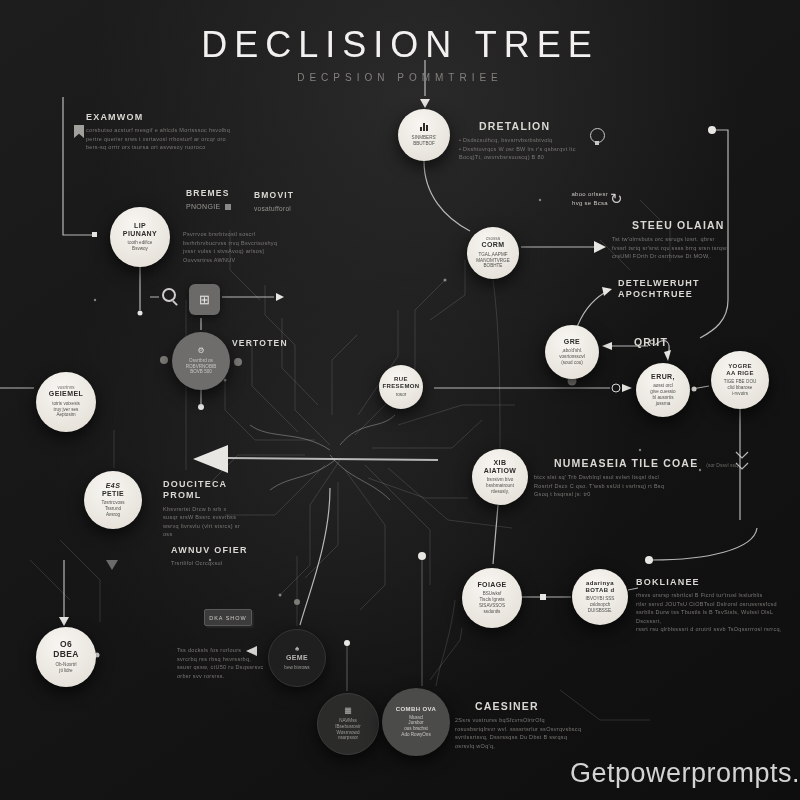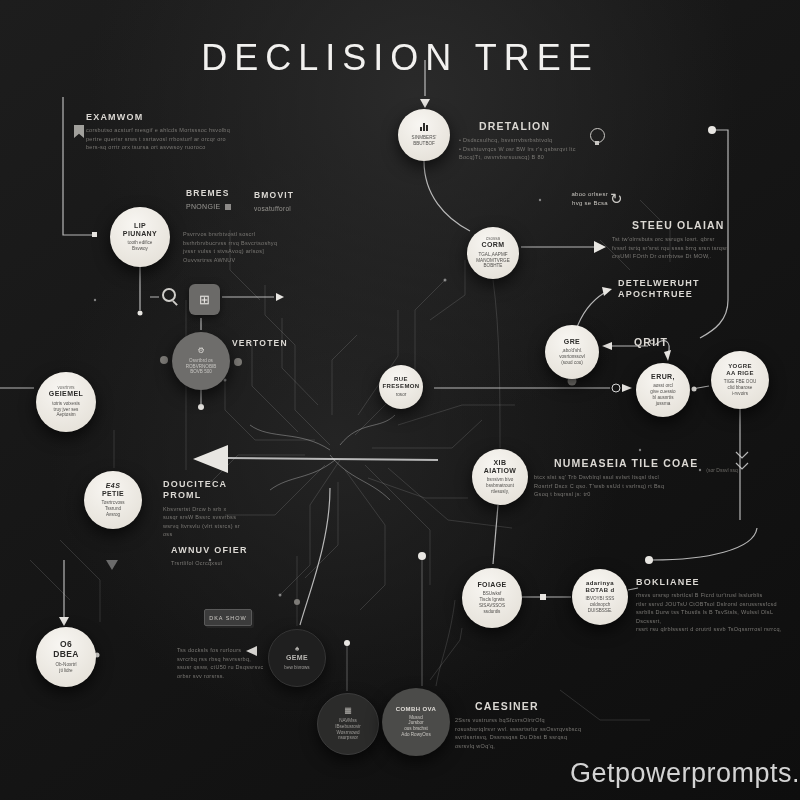--- a/index.html
+++ b/index.html
@@ -4,21 +4,21 @@
 <style>
   html,body{margin:0;padding:0;background:#101010;}
   .stage{position:relative;width:800px;height:800px;overflow:hidden;
     font-family:"Liberation Sans",sans-serif;
     background:
       radial-gradient(circle at 52% 12%, #2a2a2a 0%, rgba(42,42,42,0) 40%),
       radial-gradient(circle at 42% 55%, #242424 0%, rgba(36,36,36,0) 45%),
       linear-gradient(145deg,#1d1d1d 0%,#161616 45%,#0e0e0e 100%);}
   .wires{position:absolute;left:0;top:0;}
   .page-title{position:absolute;left:0;top:24px;width:800px;text-align:center;
-    font-size:36px;letter-spacing:7px;color:#f2f1ef;font-weight:400;margin-top:13px;}
+    font-size:36px;letter-spacing:7px;color:#f2f1ef;font-weight:400;}
   .page-sub{position:absolute;left:0;top:72px;width:800px;text-align:center;
     font-size:10px;letter-spacing:5px;color:#83817d;}
   .watermark{position:absolute;left:570px;top:758px;font-size:27px;color:#d3d3d3;letter-spacing:.5px;}
   .node{position:absolute;border-radius:50%;display:flex;flex-direction:column;align-items:center;
     justify-content:center;text-align:center;box-shadow:0 6px 16px rgba(0,0,0,.65);}
   .node.light{background:radial-gradient(circle at 42% 30%,#f8f6f2,#e6e2da 80%);color:#2c2b29;}
   .node.gray{background:#6e6d6b;color:#dad8d4;}
   .node.dark{background:#1f1f1f;color:#b7b5b1;border:1px solid #343434;}
   .node.dark2{background:#2b2b2a;color:#b7b5b1;border:1px solid #3c3c3c;}
   .node.mid{background:#4b4b49;color:#e0ddd8;}
@@ -27,21 +27,21 @@
   .nt.big{font-size:8.5px;}
   .ns{font-size:4.6px;line-height:1.3;white-space:pre-line;margin-top:2px;opacity:.82;}
   .nicon{font-size:8px;line-height:1;margin-bottom:1px;}
   .bars{display:flex;align-items:flex-end;gap:1px;height:8px;margin-bottom:2px;}
   .bars i{display:block;width:2px;background:#2c2b29;}
   .ann{position:absolute;}
   .ann h4{margin:0 0 3px;font-weight:bold;color:#dbd8d3;letter-spacing:1.2px;font-size:9px;white-space:pre-line;line-height:1.25;}
   .ann p{margin:0;font-size:5.5px;color:#7b7975;line-height:1.55;white-space:pre-line;letter-spacing:.3px;}
   .ann.bright p{color:#c9c6c0;font-size:6px;}
   .h-lg h4{font-size:10.5px;padding-left:20px;}
-  .hrow{display:flex;align-items:flex-end;gap:8px;}
+  .hrow{display:flex;align-items:center;gap:8px;}
   .tail{font-size:5px;color:#6e6c68;}
   .sq{display:inline-block;width:6px;height:6px;background:#8b8987;margin-left:5px;}
   .rowline{display:flex;align-items:center;}
   .btn{position:absolute;left:204px;top:609px;width:46px;height:15px;background:#3c3c3c;
     border:1px solid #5a5a5a;border-radius:2px;color:#cfccc7;font-size:5.5px;letter-spacing:1px;
     display:flex;align-items:center;justify-content:center;box-shadow:2px 2px 0 #242424;}
   .bookmark{position:absolute;left:74px;top:125px;width:10px;height:13px;background:#b9b7b3;
     clip-path:polygon(0 0,100% 0,100% 100%,50% 68%,0 100%);opacity:.85;}
   .magnifier{position:absolute;left:162px;top:288px;width:10px;height:10px;border:2px solid #cfcdc9;border-radius:50%;}
   .magnifier::after{content:"";position:absolute;left:10px;top:10px;width:2px;height:6px;background:#cfcdc9;transform:rotate(-45deg);}
@@ -161,20 +161,21 @@
       <circle cx="640" cy="450" r="1.2"></circle>
         <circle cx="210" cy="560" r="1.2"></circle>
       <circle cx="700" cy="470" r="1.2"></circle>
         <circle cx="445" cy="280" r="1.5"></circle>
       <circle cx="280" cy="595" r="1.5"></circle>
         <circle cx="225" cy="380" r="1.5"></circle>
     </g>
   </svg>
 
   <div class="page-title">DECLISION TREE</div>
+  <div class="page-sub">DECPSION POMMTRIEE</div>
 
   <span class="bookmark"></span>
   <span class="magnifier"></span>
   <span class="appbox">
       <span>⊞</span>
     </span>
   <span class="bulb"></span>
   <span class="refresh">↻</span>
   <span class="flagarrow"></span>
   <span class="tribelow"></span>

